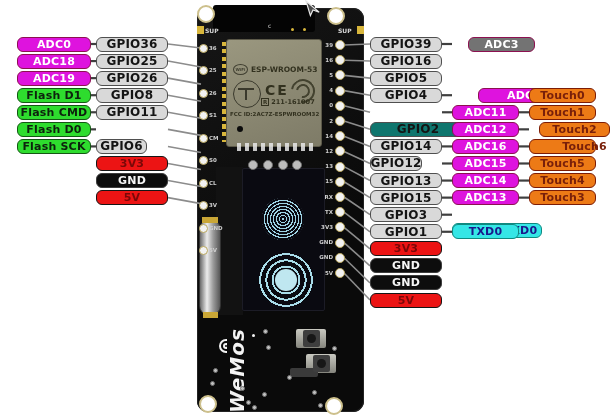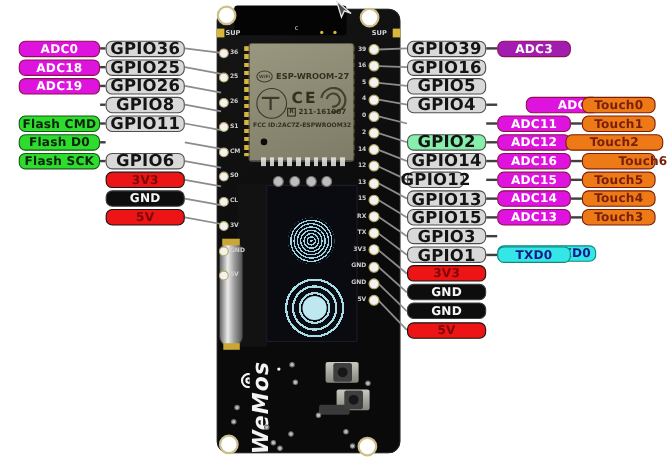--- a/index.html
+++ b/index.html
@@ -2,21 +2,21 @@
 <html><head>
 <meta charset="utf-8">
 <style>
   html,body{margin:0;padding:0;background:#fff;}
   #stage{position:relative;width:610px;height:420px;background:#ffffff;overflow:hidden;
          font-family:"DejaVu Sans",sans-serif;}
   
   .pbox{position:absolute;height:15px;display:flex;align-items:center;justify-content:center;
         font-weight:bold;font-size:11px;border:1.5px solid #444;border-radius:6px;
         box-sizing:border-box;z-index:3;letter-spacing:.2px;}
-  .b-gpio{border-color:#4f4f4f;font-size:15px;}
+  .b-gpio{border-color:#4f4f4f;font-size:12px;}
   .b-adc{border-color:#8c1150;}
   .b-flash{border-color:#145714;}
   .b-power{border-color:#151515;}
   .b-gnd{border-color:#3c3c3c;}
   .b-touch{border-color:#7c1c05;}
   .b-serial{border-color:#0f8a80;}
   
   #wires{position:absolute;left:0;top:0;z-index:1;}
   
   #board{position:absolute;left:197px;top:8px;width:167px;height:404px;z-index:0;
@@ -170,21 +170,21 @@
   <div class="gold-pad" style="left:197px;top:26px"></div>
   <div class="gold-pad" style="left:357px;top:26px"></div>
   <span class="sup" style="left:205px;top:27px">SUP</span>
   <span class="sup" style="left:338px;top:27px">SUP</span>
 
   <div class="castel" style="left:222px"></div>
   <div class="castel" style="left:317px"></div>
   <div id="module">
     <div class="mrow1">
       <span class="wifi-oval">WiFi</span>
-      <span class="mod-name">ESP-WROOM-27</span>
+      <span class="mod-name">ESP-WROOM-53</span>
     </div>
     <div class="giteki"></div>
     <span class="ce">CE</span>
     <div class="swirl"></div>
     <div class="rline">
       <span class="rbox">R</span>
       <span>211-161007</span>
     </div>
     <div class="fcc">FCC ID:2AC7Z-ESPWROOM32</div>
     <div class="mdot"></div>
@@ -222,65 +222,66 @@
     <div class="pin" style="left: 199px; top: 43.5px; width: 9px; height: 9px;"></div>
     <div class="silk" style="left: 209px; top: 44.5px;">36</div>
     <div class="pbox b-adc" style="left: 17px; top: 53.57px; width: 74px; background: rgb(222, 19, 222); color: rgb(255, 255, 255);">ADC18</div>
     <div class="pbox b-gpio" style="left: 96px; top: 53.57px; width: 72px; background: rgb(217, 217, 217); color: rgb(20, 20, 20);">GPIO25</div>
     <div class="pin" style="left: 199px; top: 66px; width: 9px; height: 9px;"></div>
     <div class="silk" style="left: 209px; top: 67px;">25</div>
     <div class="pbox b-adc" style="left: 17px; top: 70.64px; width: 74px; background: rgb(222, 19, 222); color: rgb(255, 255, 255);">ADC19</div>
     <div class="pbox b-gpio" style="left: 96px; top: 70.64px; width: 72px; background: rgb(217, 217, 217); color: rgb(20, 20, 20);">GPIO26</div>
     <div class="pin" style="left: 199px; top: 88.5px; width: 9px; height: 9px;"></div>
     <div class="silk" style="left: 209px; top: 89.5px;">26</div>
+    <div class="pbox b-flash" style="left: 17px; top: 87.71px; width: 74px; background: rgb(46, 220, 46); color: rgb(13, 34, 13);">Flash D1</div>
     <div class="pbox b-gpio" style="left: 96px; top: 87.71px; width: 72px; background: rgb(217, 217, 217); color: rgb(20, 20, 20);">GPIO8</div>
     <div class="pin" style="left: 199px; top: 111px; width: 9px; height: 9px;"></div>
     <div class="silk" style="left: 209px; top: 112px;">S1</div>
     <div class="pbox b-flash" style="left: 17px; top: 104.78px; width: 74px; background: rgb(46, 220, 46); color: rgb(13, 34, 13);">Flash CMD</div>
     <div class="pbox b-gpio" style="left: 96px; top: 104.78px; width: 72px; background: rgb(217, 217, 217); color: rgb(20, 20, 20);">GPIO11</div>
     <div class="pin" style="left: 199px; top: 133.5px; width: 9px; height: 9px;"></div>
     <div class="silk" style="left: 209px; top: 134.5px;">CM</div>
     <div class="pbox b-flash" style="left: 17px; top: 121.85px; width: 74px; background: rgb(46, 220, 46); color: rgb(13, 34, 13);">Flash D0</div>
     <div class="pin" style="left: 199px; top: 156px; width: 9px; height: 9px;"></div>
     <div class="silk" style="left: 209px; top: 157px;">S0</div>
     <div class="pbox b-flash" style="left: 17px; top: 138.92px; width: 74px; background: rgb(46, 220, 46); color: rgb(13, 34, 13);">Flash SCK</div>
-    <div class="pbox b-gpio" style="left: 96px; top: 138.92px; width: 72px; background: rgb(217, 217, 217); color: rgb(20, 20, 20);">GPIO6</div>
+    <div class="pbox b-gpio" style="left: 96px; top: 138.92px; width: 51px; background: rgb(217, 217, 217); color: rgb(20, 20, 20);">GPIO6</div>
     <div class="pin" style="left: 199px; top: 178.5px; width: 9px; height: 9px;"></div>
     <div class="silk" style="left: 209px; top: 179.5px;">CL</div>
     <div class="pbox b-power" style="left: 96px; top: 155.99px; width: 72px; background: rgb(236, 20, 20); color: rgb(122, 8, 8);">3V3</div>
     <div class="pin" style="left: 199px; top: 201px; width: 9px; height: 9px;"></div>
     <div class="silk" style="left: 209px; top: 202px;">3V</div>
     <div class="pbox b-gnd" style="left: 96px; top: 173.06px; width: 72px; background: rgb(13, 13, 13); color: rgb(245, 245, 245);">GND</div>
     <div class="pin" style="left: 199px; top: 223.5px; width: 9px; height: 9px;"></div>
     <div class="silk" style="left: 209px; top: 224.5px;">GND</div>
     <div class="pbox b-power" style="left: 96px; top: 190.13px; width: 72px; background: rgb(236, 20, 20); color: rgb(122, 8, 8);">5V</div>
     <div class="pin" style="left: 199px; top: 246px; width: 9px; height: 9px;"></div>
     <div class="silk" style="left: 209px; top: 247px;">5V</div>
     <div class="pbox b-gpio" style="left: 370px; top: 36.5px; width: 72px; background: rgb(217, 217, 217); color: rgb(20, 20, 20);">GPIO39</div>
-    <div class="pbox b-adc" style="left: 452px; top: 36.5px; width: 67px; background: #a21caf; color: rgb(255, 255, 255);">ADC3</div>
+    <div class="pbox b-adc" style="left: 468px; top: 36.5px; width: 67px; background: #737373; color: rgb(255, 255, 255);">ADC3</div>
     <div class="pin" style="left: 334.5px; top: 40px; width: 10px; height: 10px;"></div>
     <div class="silk" style="left: 311px; top: 41.5px; width: 22px; text-align: right;">39</div>
     <div class="pbox b-gpio" style="left: 370px; top: 53.57px; width: 72px; background: rgb(217, 217, 217); color: rgb(20, 20, 20);">GPIO16</div>
     <div class="pin" style="left: 334.5px; top: 55.2px; width: 10px; height: 10px;"></div>
     <div class="silk" style="left: 311px; top: 56.7px; width: 22px; text-align: right;">16</div>
     <div class="pbox b-gpio" style="left: 370px; top: 70.64px; width: 72px; background: rgb(217, 217, 217); color: rgb(20, 20, 20);">GPIO5</div>
     <div class="pin" style="left: 334.5px; top: 70.4px; width: 10px; height: 10px;"></div>
     <div class="silk" style="left: 311px; top: 71.9px; width: 22px; text-align: right;">5</div>
     <div class="pbox b-gpio" style="left: 370px; top: 87.71px; width: 72px; background: rgb(217, 217, 217); color: rgb(20, 20, 20);">GPIO4</div>
     <div class="pbox b-adc" style="left: 478px; top: 87.71px; width: 67px; background: rgb(222, 19, 222); color: rgb(255, 255, 255); padding-left: 33px;">ADC10</div>
     <div class="pbox b-touch" style="left: 529px; top: 87.71px; width: 67px; background: rgb(237, 122, 22); color: rgb(121, 32, 10);">Touch0</div>
     <div class="pin" style="left: 334.5px; top: 85.6px; width: 10px; height: 10px;"></div>
     <div class="silk" style="left: 311px; top: 87.1px; width: 22px; text-align: right;">4</div>
     <div class="pbox b-adc" style="left: 452px; top: 104.78px; width: 67px; background: rgb(222, 19, 222); color: rgb(255, 255, 255);">ADC11</div>
     <div class="pbox b-touch" style="left: 529px; top: 104.78px; width: 67px; background: rgb(237, 122, 22); color: rgb(121, 32, 10);">Touch1</div>
     <div class="pin" style="left: 334.5px; top: 100.8px; width: 10px; height: 10px;"></div>
     <div class="silk" style="left: 311px; top: 102.3px; width: 22px; text-align: right;">0</div>
-    <div class="pbox b-gpio" style="left: 370px; top: 121.85px; width: 72px; background: #86efac; color: rgb(20, 20, 20);">GPIO2</div>
+    <div class="pbox b-gpio" style="left: 370px; top: 121.85px; width: 96px; background: #0f766e; color: rgb(20, 20, 20);">GPIO2</div>
     <div class="pbox b-adc" style="left: 452px; top: 121.85px; width: 67px; background: rgb(222, 19, 222); color: rgb(255, 255, 255);">ADC12</div>
-    <div class="pbox b-touch" style="left: 514px; top: 121.85px; width: 89px; background: rgb(237, 122, 22); color: rgb(121, 32, 10);">Touch2</div>
+    <div class="pbox b-touch" style="left: 539px; top: 121.85px; width: 71px; background: rgb(237, 122, 22); color: rgb(121, 32, 10);">Touch2</div>
     <div class="pin" style="left: 334.5px; top: 116px; width: 10px; height: 10px;"></div>
     <div class="silk" style="left: 311px; top: 117.5px; width: 22px; text-align: right;">2</div>
     <div class="pbox b-gpio" style="left: 370px; top: 138.92px; width: 72px; background: rgb(217, 217, 217); color: rgb(20, 20, 20);">GPIO14</div>
     <div class="pbox b-adc" style="left: 452px; top: 138.92px; width: 67px; background: rgb(222, 19, 222); color: rgb(255, 255, 255);">ADC16</div>
     <div class="pbox b-touch" style="left: 529px; top: 138.92px; width: 67px; background: rgb(237, 122, 22); color: rgb(121, 32, 10); padding-left: 44px;">Touch6</div>
     <div class="pin" style="left: 334.5px; top: 131.2px; width: 10px; height: 10px;"></div>
     <div class="silk" style="left: 311px; top: 132.7px; width: 22px; text-align: right;">14</div>
     <div class="pbox b-gpio" style="left: 370px; top: 155.99px; width: 52px; background: rgb(217, 217, 217); color: rgb(20, 20, 20);">GPIO12</div>
     <div class="pbox b-adc" style="left: 452px; top: 155.99px; width: 67px; background: rgb(222, 19, 222); color: rgb(255, 255, 255);">ADC15</div>
     <div class="pbox b-touch" style="left: 529px; top: 155.99px; width: 67px; background: rgb(237, 122, 22); color: rgb(121, 32, 10);">Touch5</div>

